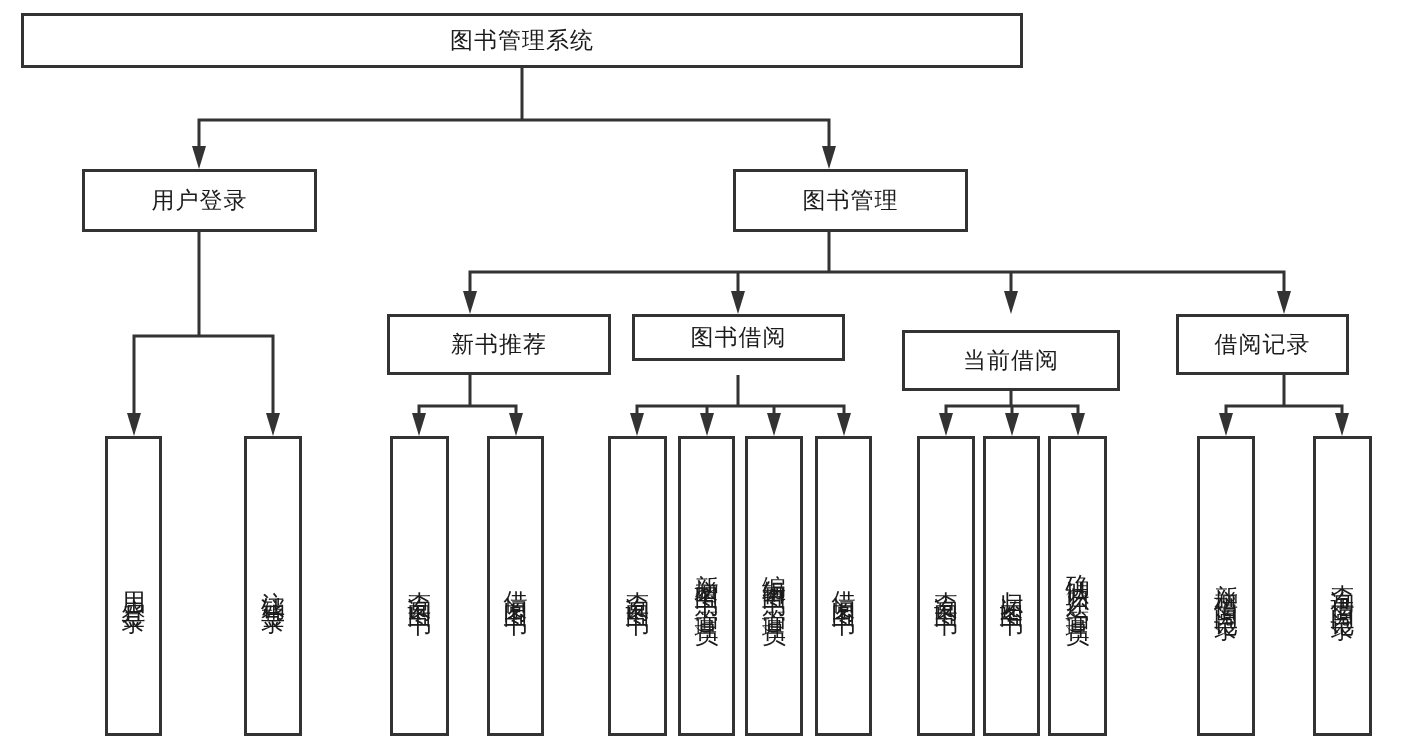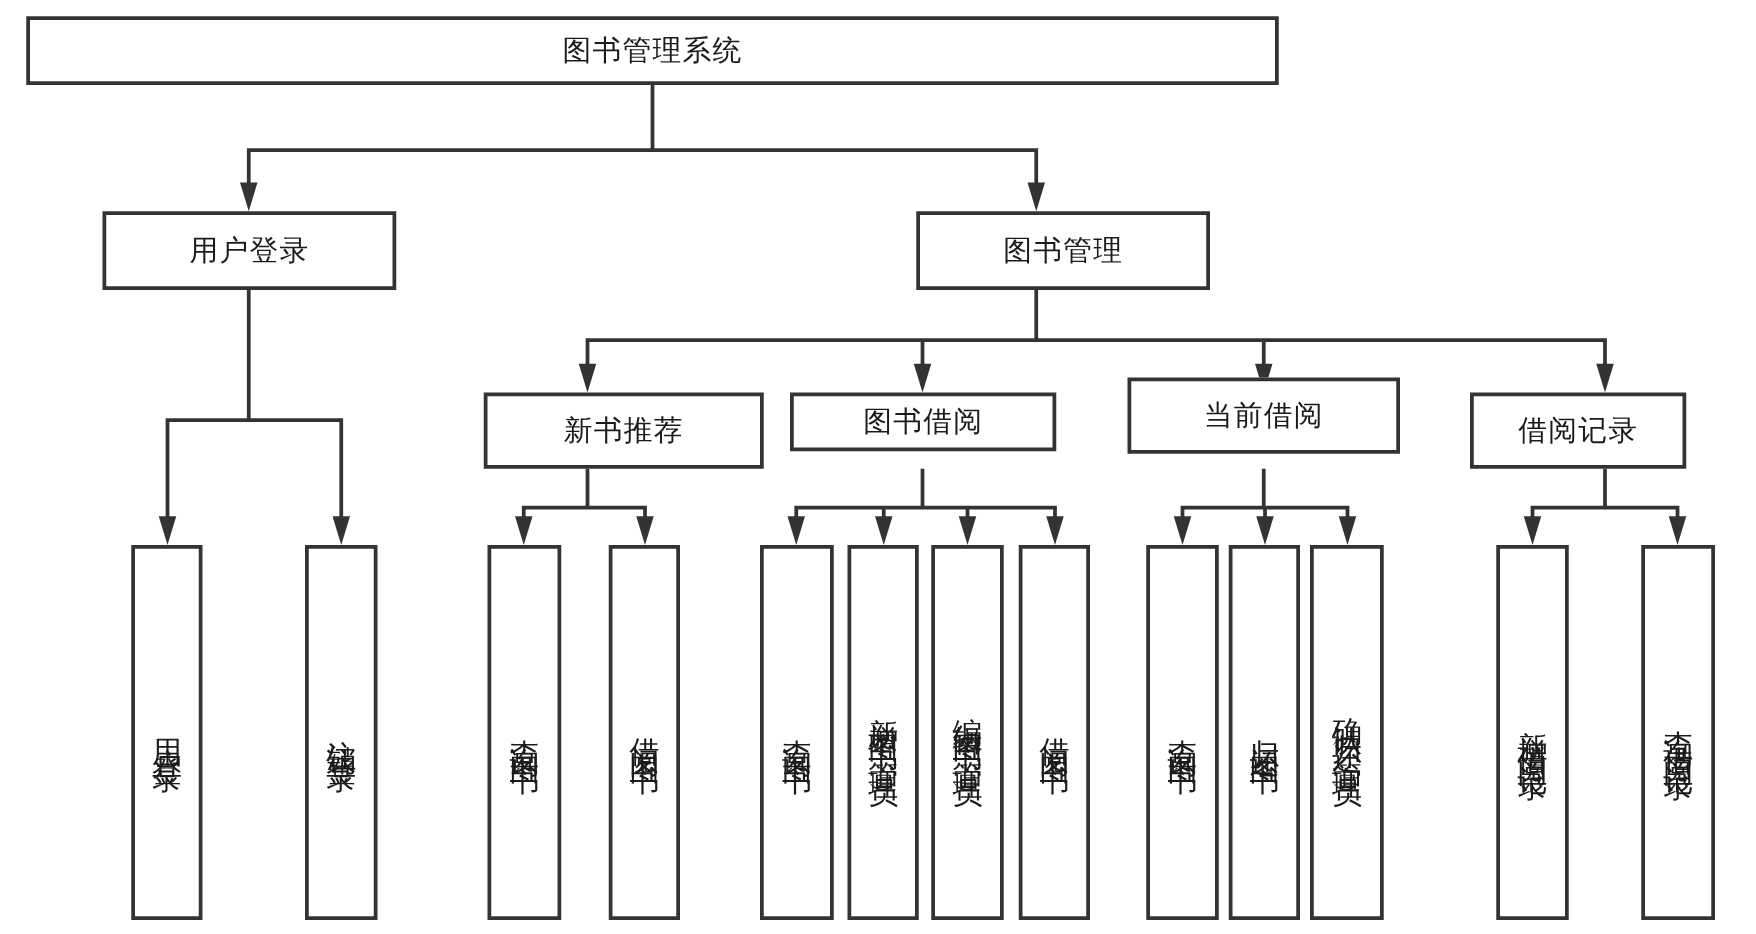--- a/index.html
+++ b/index.html
@@ -94,21 +94,21 @@
     </g>
   </svg>
 
   <div class="hbox" style="left:21px; top:13px; width:1002px; height:55px;">图书管理系统</div>
 
   <div class="hbox" style="left:82px; top:169px; width:235px; height:63px;">用户登录</div>
   <div class="hbox" style="left:712px; top:169px; width:235px; height:63px;margin-left:21px;">图书管理</div>
 
   <div class="hbox" style="left:363px; top:314px; width:224px; height:61px;margin-left:24px;">新书推荐</div>
   <div class="hbox" style="left:632px; top:314px; width:213px; height:47px;">图书借阅</div>
-  <div class="hbox" style="left:902px; top:302px; width:218px; height:61px;text-align:right;">当前借阅</div>
+  <div class="hbox" style="left:902px; top:330px; width:218px; height:61px;text-align:right;">当前借阅</div>
   <div class="hbox" style="left:1176px; top:314px; width:173px; height:61px;">借阅记录</div>
 
   <div class="vbox" style="left:105px; top:436px; width:57px; height:300px;">
     <span>用户登录</span>
   </div>
   <div class="vbox" style="left:244px; top:436px; width:58px; height:300px;">
     <span>注销登录</span>
   </div>
 
   <div class="vbox" style="left:390px; top:436px; width:59px; height:300px;">

